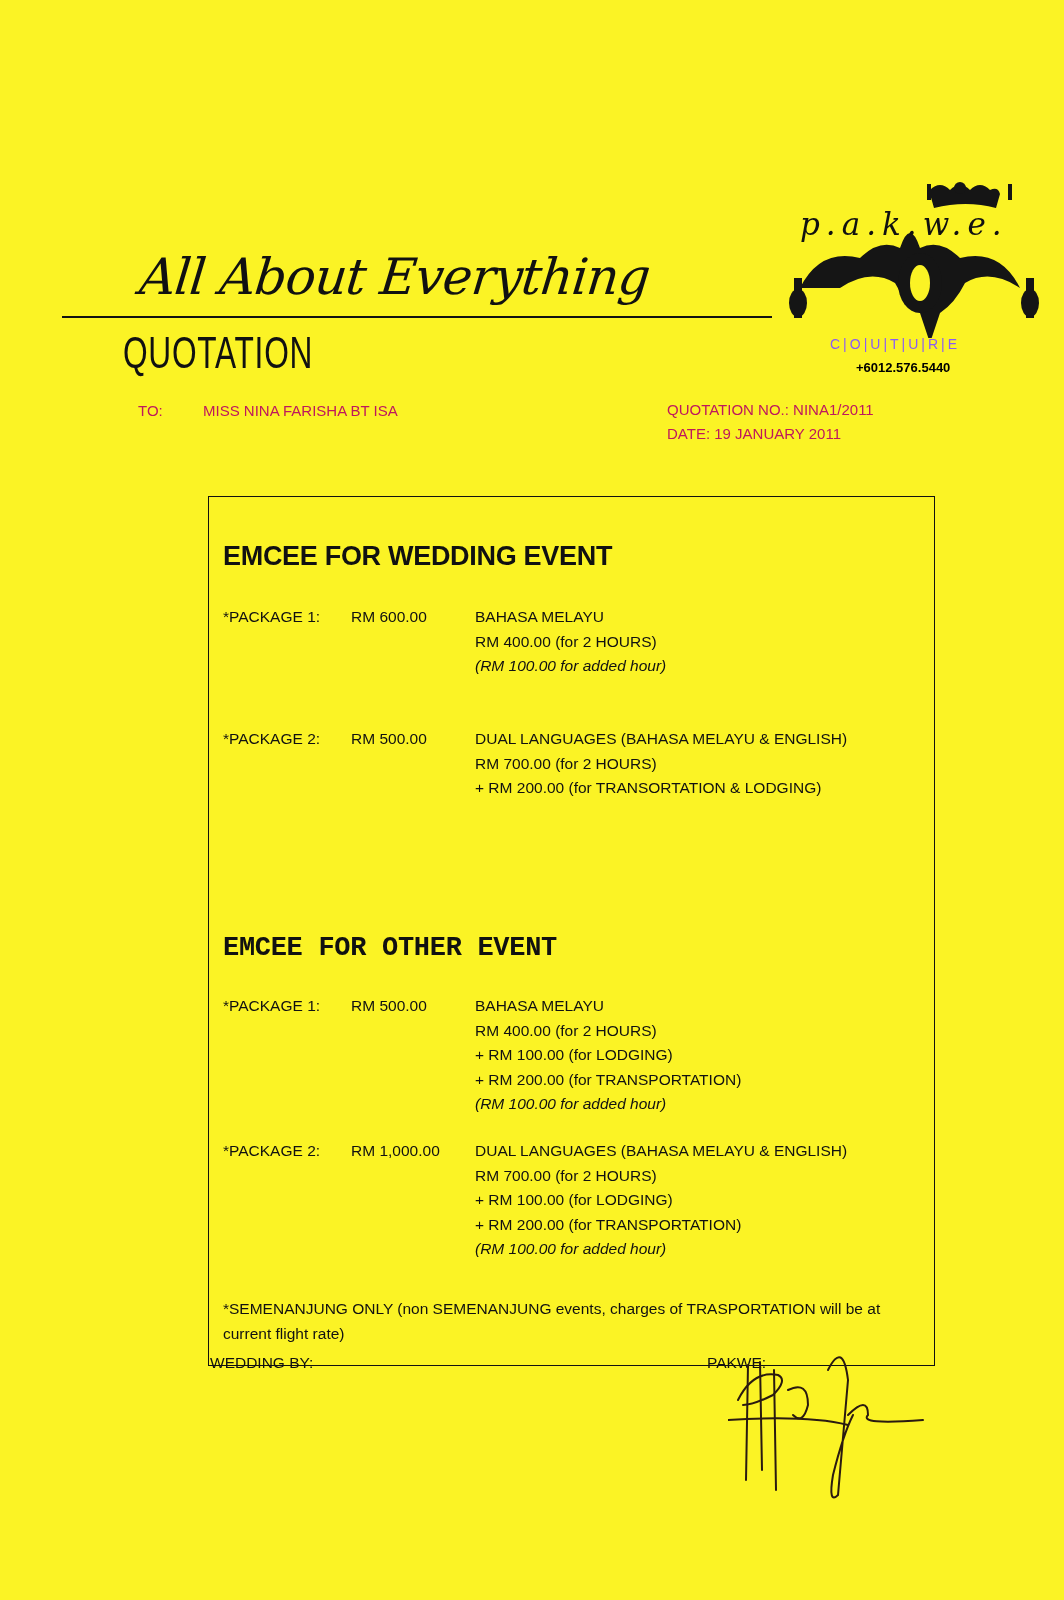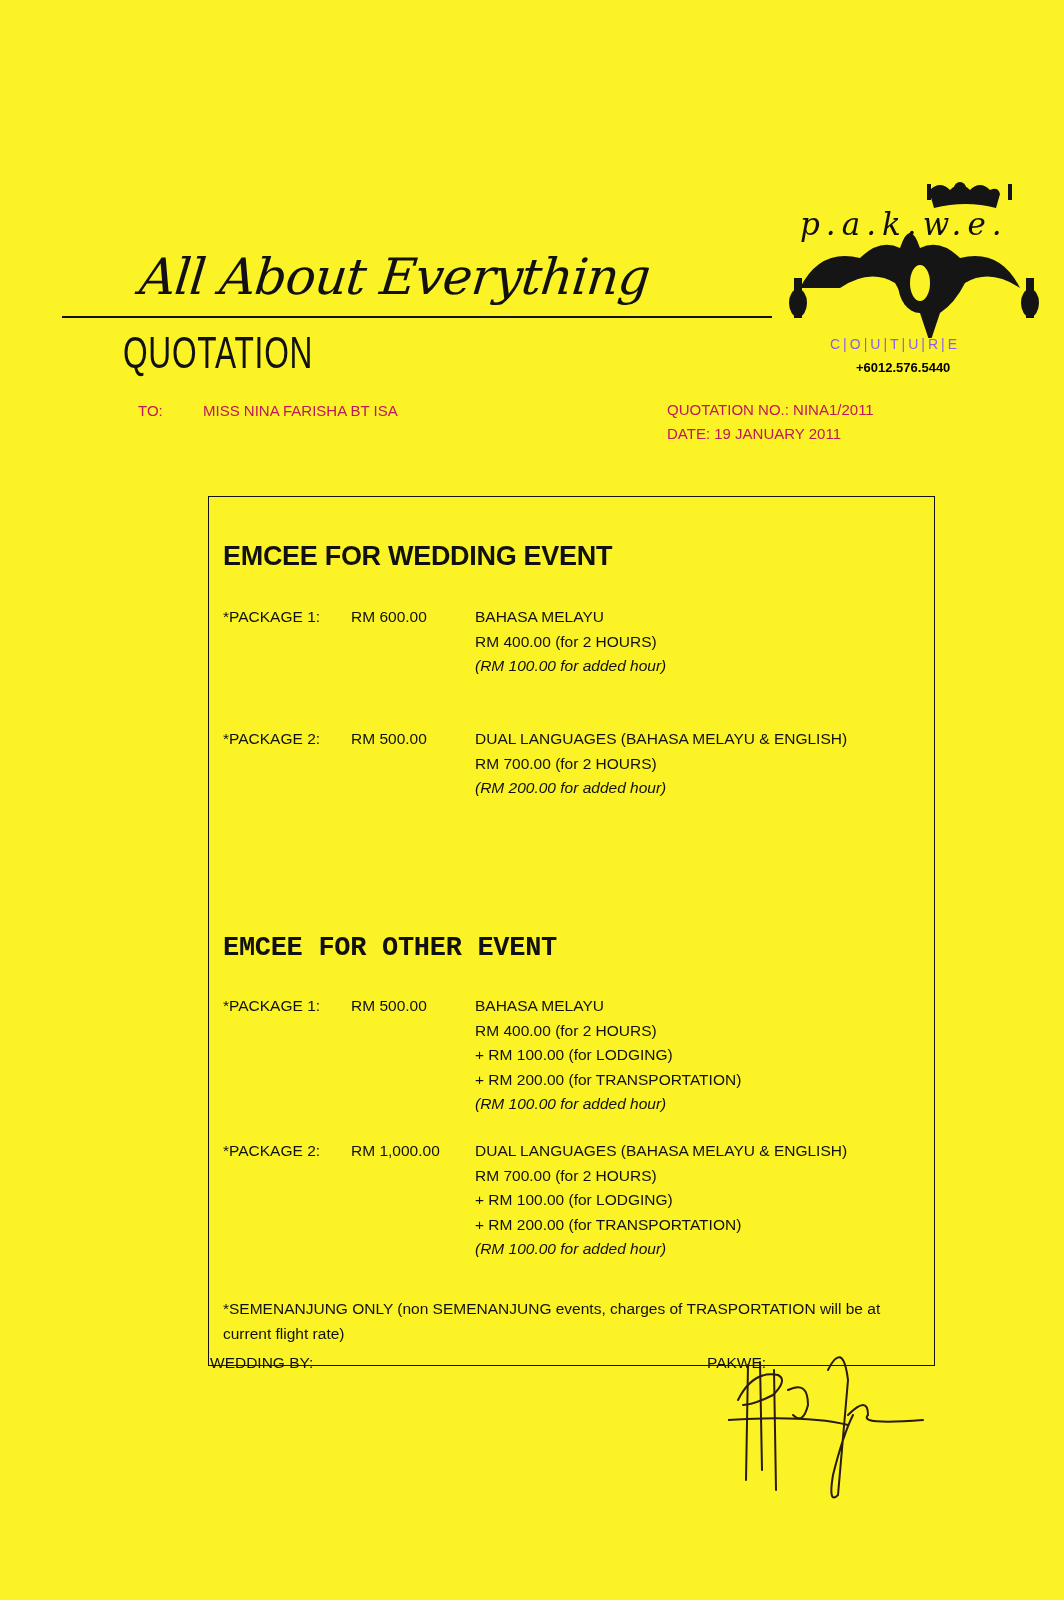--- a/index.html
+++ b/index.html
@@ -91,21 +91,21 @@
       <div class="it">(RM 100.00 for added hour)</div>
     </div>
   </div>
 
   <div class="pkg" style="top:230px;">
     <span class="lbl">*PACKAGE 2:</span>
     <span class="price">RM 500.00</span>
     <div class="lines">
       <div>DUAL LANGUAGES (BAHASA MELAYU &amp; ENGLISH)</div>
       <div>RM 700.00 (for 2 HOURS)</div>
-      <div class="it">(RM 200.00 for added hour)</div>
+      <div>+ RM 200.00 (for TRANSORTATION &amp; LODGING)</div>
     </div>
   </div>
 
   <div class="section-title" style="top:436px;font-family:Liberation Mono, monospace;">EMCEE FOR OTHER EVENT</div>
 
   <div class="pkg" style="top:497px;">
     <span class="lbl">*PACKAGE 1:</span>
     <span class="price">RM 500.00</span>
     <div class="lines">
       <div>BAHASA MELAYU</div>

